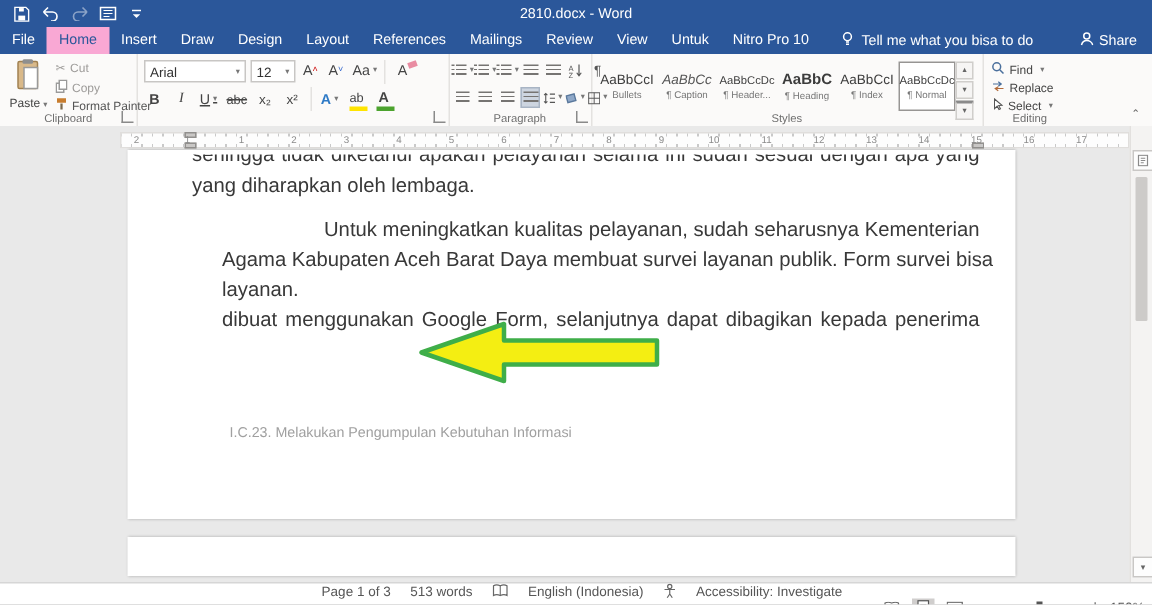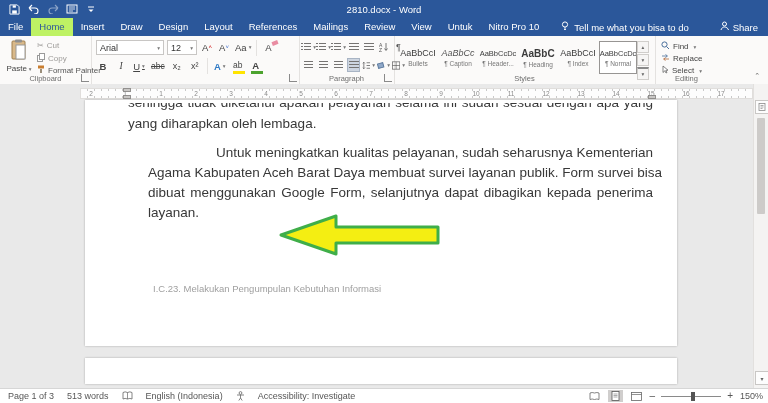--- a/index.html
+++ b/index.html
@@ -16,21 +16,21 @@
   .tb-title{position:absolute;left:0;right:0;text-align:center;font-size:9.5px;pointer-events:none;}
   .tb-right{position:absolute;right:0;top:17px;height:18px;display:flex;align-items:flex-end;}
   .signin{background:#fff;color:#333;font-size:8.5px;padding:2px 8px;border-radius:1px;margin-right:16px;cursor:pointer;}
   .wbtn{width:22px;height:18px;display:flex;align-items:center;justify-content:center;cursor:pointer;}
   .mini-bar{width:8px;height:1px;background:#fff;display:block;}
   .restore-box{width:7px;height:6px;border:1px solid #fff;display:block;position:relative;}
   .restore-box:before{content:"";position:absolute;left:2px;top:-3px;width:7px;height:6px;border:1px solid #fff;border-bottom:none;border-left:none;}
   
   .tabrow{position:absolute;left:0;top:18px;width:768px;height:18px;background:#2b579a;display:flex;align-items:stretch;color:#fff;font-size:9.5px;}
   .tab{padding:0 8px;line-height:18px;cursor:pointer;white-space:nowrap;}
-  .tab.active{background:#bef264;color:#2b579a;}
+  .tab.active{background:#f9a8d4;color:#2b579a;}
   .tellme{display:flex;align-items:center;gap:5px;margin-left:14px;cursor:pointer;white-space:nowrap;}
   .share{display:flex;align-items:center;gap:4px;margin-left:auto;padding-right:10px;cursor:pointer;}
   
   .ribbon{position:absolute;left:0;top:36px;width:768px;height:48px;background:#fbfaf9;border-bottom:1px solid #d2d0ce;font-size:8px;color:#555;}
   .rgroup{position:absolute;top:0;height:48px;border-right:1px solid #e4e2e0;}
   .glabel{position:absolute;bottom:1px;left:0;right:0;text-align:center;font-size:7.5px;color:#6e6e6e;}
   .launcher{position:absolute;bottom:2px;right:2px;width:7px;height:7px;border-left:1px solid #8a8a8a;border-bottom:1px solid #8a8a8a;cursor:pointer;}
   .g-clipboard{left:0;width:91px;}
   .pastebtn{position:absolute;left:4px;top:3px;width:30px;height:38px;display:flex;flex-direction:column;align-items:center;cursor:pointer;}
   .pastebtn .plabel{font-size:8px;color:#444;margin-top:1px;}
@@ -99,21 +99,21 @@
   .pl{line-height:20px;text-align:justify;text-align-last:justify;white-space:nowrap;margin-left:20px;}
   .pl.first{padding-left:68px;}
   .pl.last{text-align-last:left;}
   .arrow{position:absolute;left:193px;top:113px;}
   .pfooter{position:absolute;left:68px;top:183px;font-size:9.5px;color:#a0a0a0;}
   .vscroll{position:absolute;right:0;top:0;width:15px;height:304px;background:#f4f3f2;border-left:1px solid #e2e0de;box-sizing:border-box;}
   .vs-top{position:absolute;left:1px;top:16px;width:12px;height:12px;border:1px solid #c9c7c5;background:#fdfdfd;display:flex;align-items:center;justify-content:center;cursor:pointer;}
   .vs-thumb{position:absolute;left:3px;top:34px;width:8px;height:96px;background:#cdcbc9;border-radius:1px;cursor:pointer;}
   .vs-bottom{position:absolute;left:1px;bottom:3px;width:12px;height:12px;border:1px solid #c9c7c5;background:#fdfdfd;font-size:6px;color:#666;display:flex;align-items:center;justify-content:center;cursor:pointer;}
   
-  .statusbar{position:absolute;left:0;bottom:0;width:768px;height:15px;background:#ffffff;border-top:1px solid #d6d6d6;box-sizing:border-box;display:flex;align-items:center;font-size:9px;color:#565656;}
+  .statusbar{position:absolute;left:0;bottom:0;width:768px;height:15px;background:#ffffff;border-top:1px solid #d6d6d6;box-sizing:border-box;display:flex;align-items:center;font-size:9px;color:#565656;flex-direction:column;}
   .sb-left{display:flex;align-items:center;gap:13px;padding-left:8px;}
   .sb-item{display:flex;align-items:center;gap:4px;cursor:pointer;white-space:nowrap;}
   .sb-right{margin-left:auto;display:flex;align-items:center;gap:6px;padding-right:5px;}
   .viewbtn{width:15px;height:12px;display:flex;align-items:center;justify-content:center;cursor:pointer;}
   .viewbtn.sel{background:#d0cecd;}
   .zoomtrack{position:relative;width:60px;height:12px;cursor:pointer;}
   .zoomtrack .bar{position:absolute;left:0;right:0;top:6px;height:1px;background:#8a8a8a;}
   .zoomtrack .thumb{position:absolute;left:30px;top:2px;width:4px;height:9px;background:#555;}
   .zsign{font-size:10px;color:#555;cursor:pointer;line-height:10px;}
 </style>
@@ -436,22 +436,22 @@
       </div>
 
     <div class="page page1 doc-text">
       <div class="clipline">
         <div>sehingga tidak diketahui apakah pelayanan selama ini sudah sesuai dengan apa yang</div>
       </div>
       <div class="line2">yang diharapkan oleh lembaga.</div>
       <div class="para">
         <div class="pl first">Untuk meningkatkan kualitas pelayanan, sudah seharusnya Kementerian</div>
         <div class="pl">Agama Kabupaten Aceh Barat Daya membuat survei layanan publik. Form survei bisa</div>
+        <div class="pl last">layanan.</div>
         <div class="pl">dibuat menggunakan Google Form, selanjutnya dapat dibagikan kepada penerima</div>
-        <div class="pl last">layanan.</div>
       </div>
       <svg class="arrow" width="164" height="44" viewBox="0 0 164 44">
         <polygon points="3,22 58,3 58,14 160,14 160,30 58,30 58,41" fill="#f4ee12" stroke="#3fae49" stroke-width="3" stroke-linejoin="round"></polygon>
       </svg>
       <div class="pfooter">I.C.23. Melakukan Pengumpulan Kebutuhan Informasi</div>
     </div>
 
     <div class="page page2"></div>
 
     <div class="vscroll">

